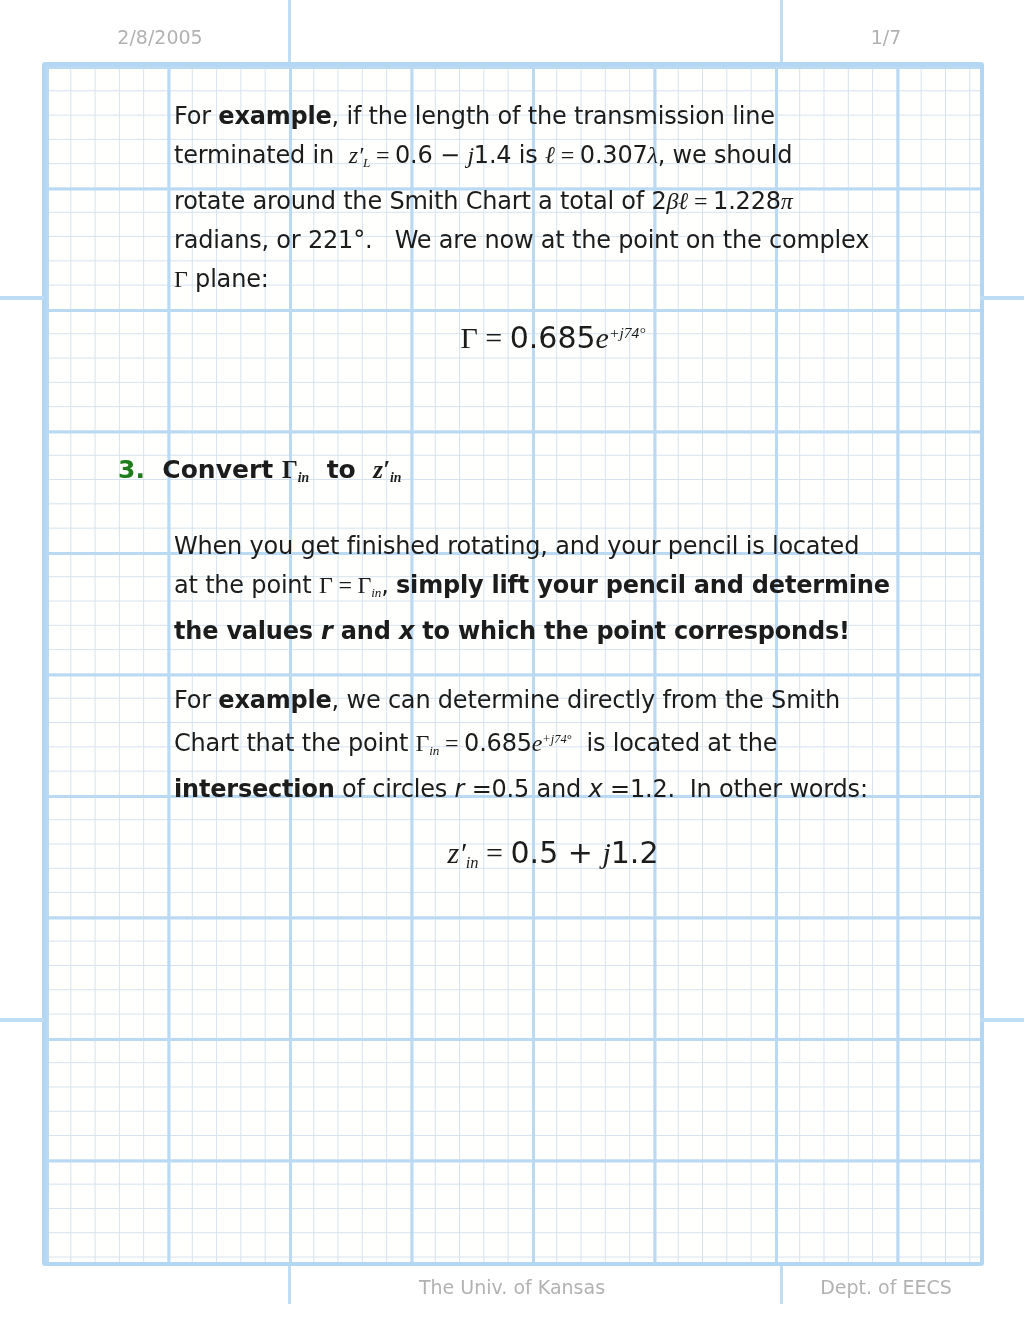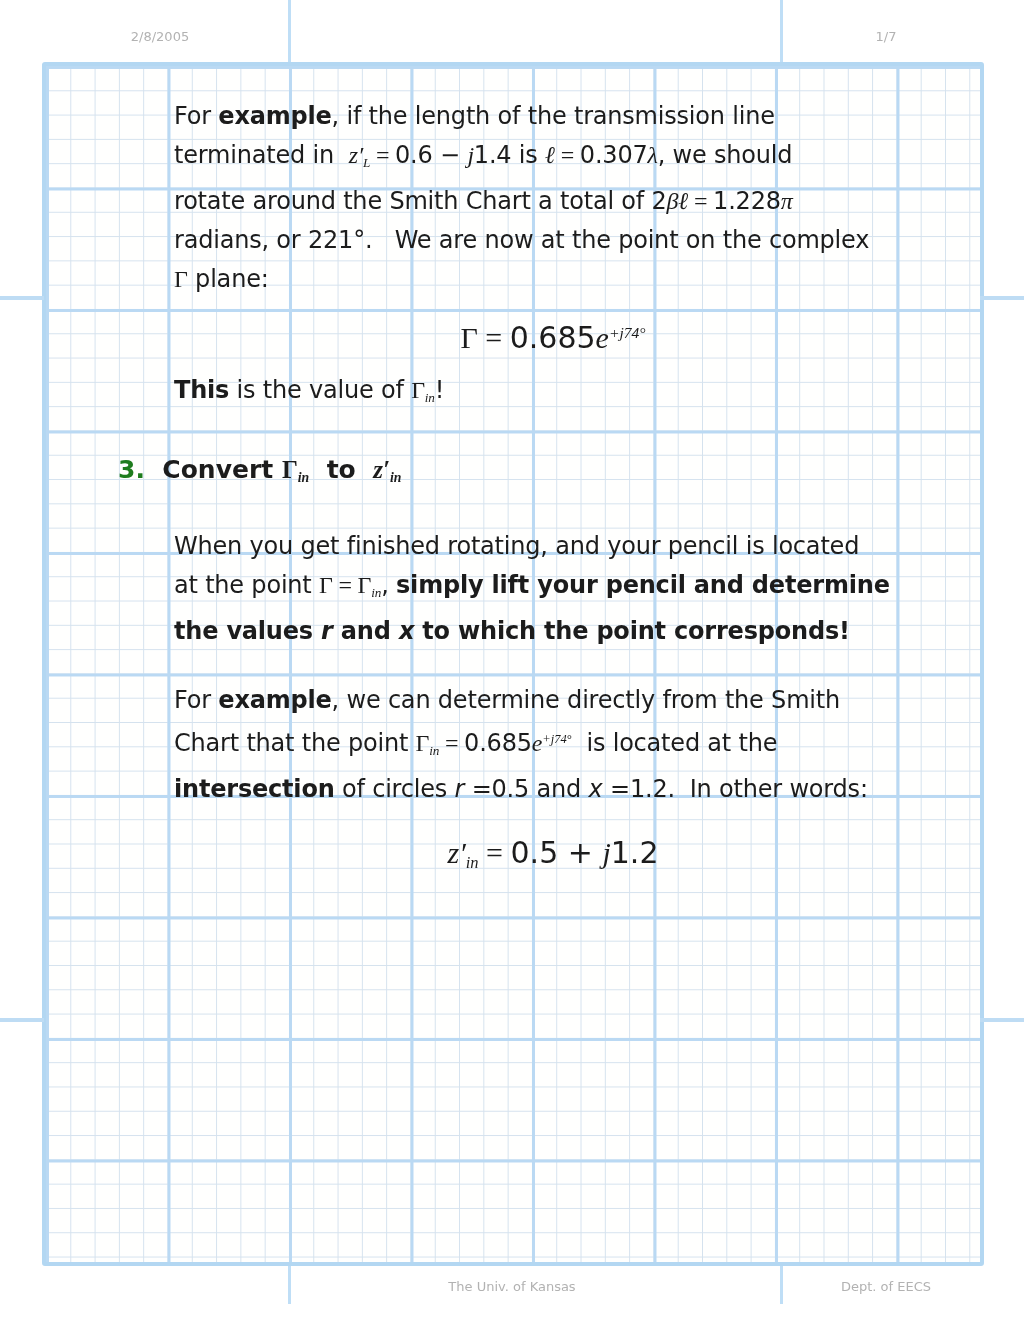--- a/index.html
+++ b/index.html
@@ -2,21 +2,21 @@
 <html><head>
 <meta charset="utf-8">
 <style>
   html,body{margin:0;padding:0;background:#ffffff;}
   #canvas{
     position:relative;width:1024px;height:1326px;background:#ffffff;overflow:hidden;
     font-family:"DejaVu Sans","Liberation Sans",sans-serif;color:#1c1c1c;
   }
   
   .hf-text{
-    position:absolute;color:#b2b2b2;font-size:13px;line-height:30px;white-space:pre;
+    position:absolute;color:#b2b2b2;font-size:19px;line-height:30px;white-space:pre;
     text-align:center;
   }
   .v-sep{
     position:absolute;width:3px;background:#bfdef6;
   }
   
   #page{
     position:absolute;left:42px;top:62px;width:942px;height:1204px;
     box-sizing:border-box;border:4px solid #b3d7f2;border-radius:3px;
     background-color:#fffffe;
@@ -74,21 +74,20 @@
 
   <div class="tick" style="left:0;top:296px;width:44px;"></div>
   <div class="tick" style="left:980px;top:296px;width:44px;"></div>
   <div class="tick" style="left:0;top:1018px;width:44px;"></div>
   <div class="tick" style="left:980px;top:1018px;width:44px;"></div>
 
   <div class="para" style="top:97px;"><span class="run">For </span><span class="run b">example</span><span class="run">, if the length of the transmission line</span><br><span class="run">terminated in  </span><span class="run mi">z′</span><span class="run sub">L</span><span class="run mr"> = </span><span class="run mn">0.6 − </span><span class="run mi">j</span><span class="run mn">1.4</span><span class="run"> is </span><span class="run mi">ℓ</span><span class="run mr"> = </span><span class="run mn">0.307</span><span class="run mi">λ</span><span class="run">, we should</span><br><span class="run">rotate around the Smith Chart a total of </span><span class="run mn">2</span><span class="run mi">βℓ</span><span class="run mr"> = </span><span class="run mn">1.228</span><span class="run mi">π</span><br><span class="run">radians, or 221°.   We are now at the point on the complex</span><br><span class="run mr">Γ</span><span class="run"> plane:</span></div>
 
   <div class="equation" style="top:290px;margin-top:23px;"><span class="run mr">Γ = </span><span class="run mn">0.685</span><span class="run mi">e</span><span class="run sup">+j74°</span></div>
 
-  <div class="para" style="top:371px;"><span class="run b">This</span><span class="run"> is the value of </span><span class="run mr">Γ</span><span class="run sub">in</span><span class="run">!</span></div>
 
   <div class="heading" style="top:449px;"><span class="run green">3.</span><span class="run">  Convert </span><span class="run mr">Γ</span><span class="run sub">in</span><span class="run">  to  </span><span class="run mi">z′</span><span class="run sub">in</span></div>
 
   <div class="para" style="top:527px;"><span class="run">When you get finished rotating, and your pencil is located</span><br><span class="run">at the point </span><span class="run mr">Γ = Γ</span><span class="run sub">in</span><span class="run">, </span><span class="run b">simply lift your pencil and determine</span><br><span class="run b">the values </span><span class="run bi">r</span><span class="run b"> and </span><span class="run bi">x</span><span class="run b"> to which the point corresponds!</span></div>
 
   <div class="para" style="top:681px;"><span class="run">For </span><span class="run b">example</span><span class="run">, we can determine directly from the Smith</span><br><span class="run">Chart that the point </span><span class="run mr">Γ</span><span class="run sub">in</span><span class="run mr"> = </span><span class="run mn">0.685</span><span class="run mi">e</span><span class="run sup">+j74°</span><span class="run">  is located at the</span><br><span class="run b">intersection</span><span class="run"> of circles </span><span class="run i">r</span><span class="run"> =0.5 and </span><span class="run i">x</span><span class="run"> =1.2.  In other words:</span></div>
 
   <div class="equation" style="top:833px;"><span class="run mi">z′</span><span class="run sub">in</span><span class="run mr"> = </span><span class="run mn">0.5 + </span><span class="run mi">j</span><span class="run mn">1.2</span></div>
 
   <div class="hf-text" style="left:312px;top:1272px;width:400px;">The Univ. of Kansas</div>

